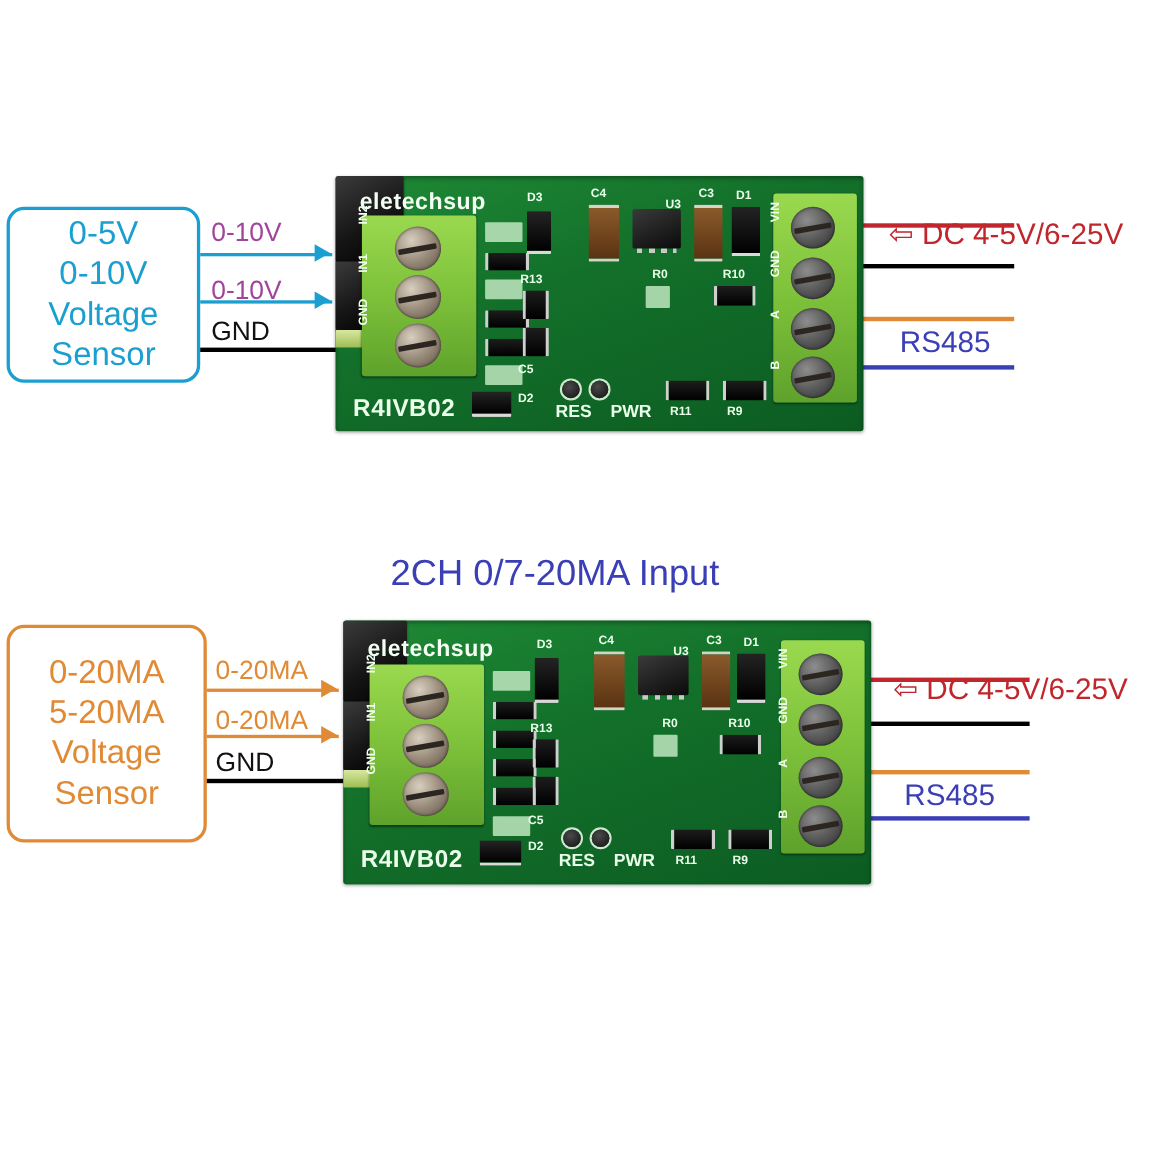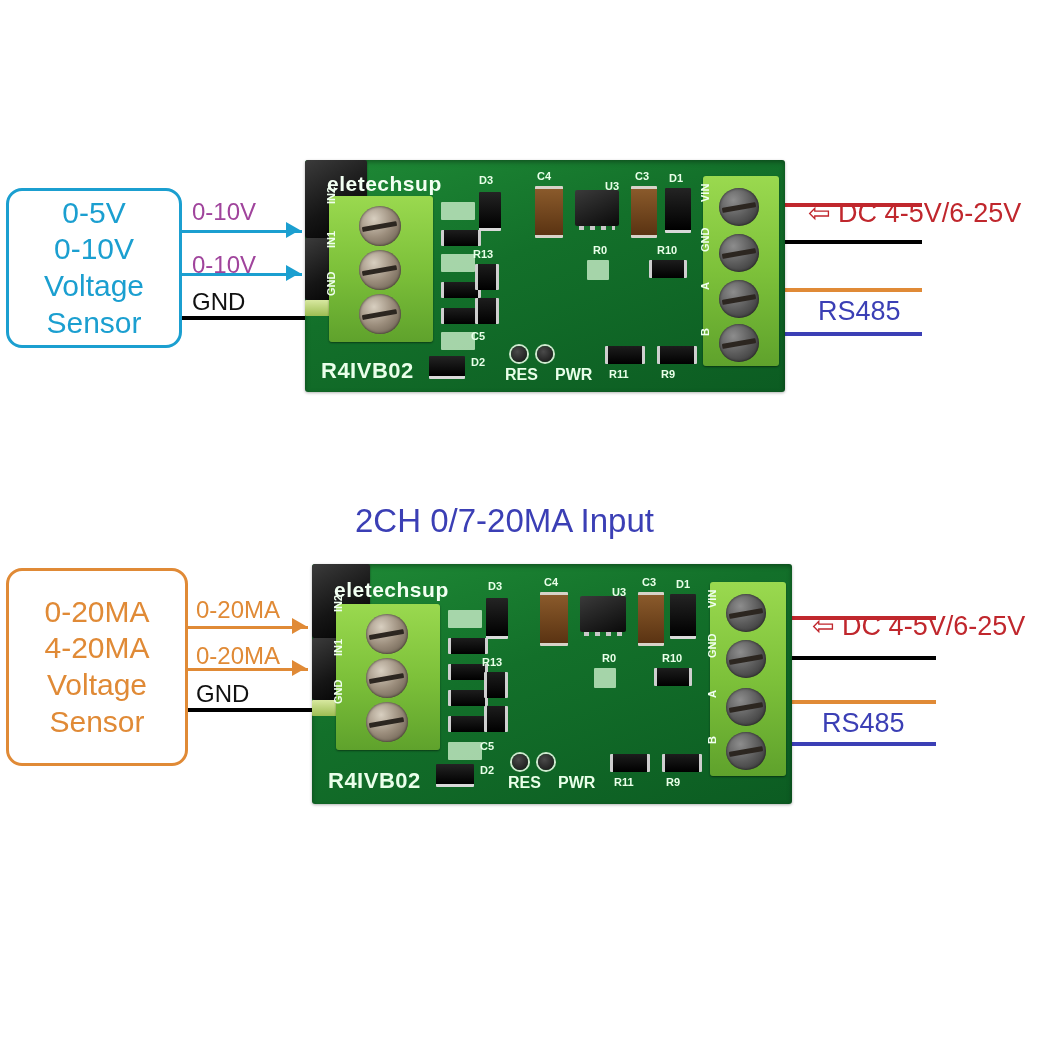--- a/index.html
+++ b/index.html
@@ -240,21 +240,21 @@
     <div class="silk" style="left:356px;top:208px;">R9</div>
   </div>
 </div>
 
 <div class="diagram" id="diagram-current">
 
   <div class="title" style="left:355px;top:32px;">2CH 0/7-20MA Input</div>
 
   <div class="sensor-box current" style="left:6px;top:98px;width:182px;height:198px;">
     <div class="sensor-line">0-20MA</div>
-    <div class="sensor-line">4-20MA</div>
+    <div class="sensor-line">5-20MA</div>
     <div class="sensor-line">Voltage</div>
     <div class="sensor-line">Sensor</div>
   </div>
 
   <div class="wire" style="left:188px;top:156px;width:120px;border-top-width:3px;border-top-color:#e08a36;"></div>
   <div class="arrowhead" style="left:292px;top:148px;border-left:14px solid #e08a36;"></div>
   <div class="wire-label" style="left:196px;top:126px;color:#e08a36;">0-20MA</div>
 
   <div class="wire" style="left:188px;top:198px;width:120px;border-top-width:3px;border-top-color:#e08a36;"></div>
   <div class="arrowhead" style="left:292px;top:190px;border-left:14px solid #e08a36;"></div>

